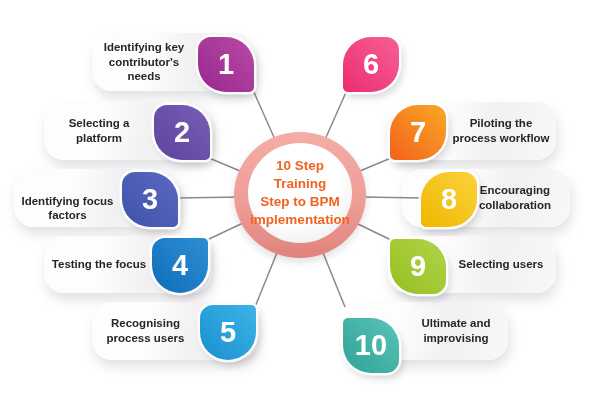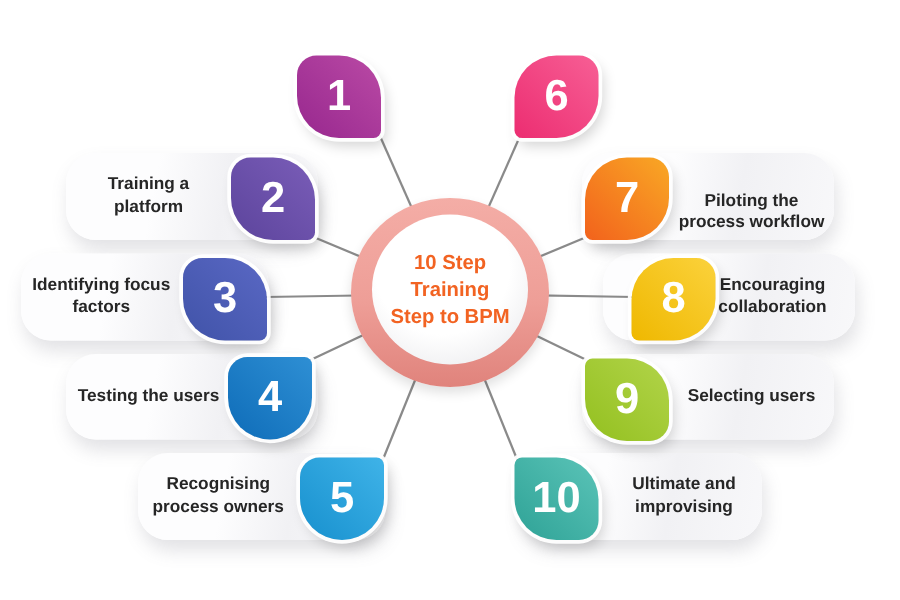--- a/index.html
+++ b/index.html
@@ -29,39 +29,39 @@
     color:#fff;font-weight:700;font-size:29px;
     box-shadow:0 0 0 2.5px rgba(255,255,255,.95),3px 5px 9px rgba(0,0,0,.18);
   }
   .pt-br{border-radius:13px 28px 5px 28px;}  
   .pt-tr{border-radius:13px 5px 28px 28px;}  
   .pt-bl{border-radius:28px 13px 28px 5px;}  
   .pt-tl{border-radius:5px 28px 13px 28px;}  
   
   .c1{left:92px;top:33px;width:162px;height:58px;}
   .c2{left:44px;top:102px;width:168px;height:58px;}
-  .c3{left:14px;top:169px;width:165px;height:58px;}
+  .c3{left:14px;top:169px;width:165px;height:58px;align-items:flex-end;}
   .c4{left:44px;top:236px;width:168px;height:57px;}
   .c5{left:92px;top:302px;width:165px;height:58px;}
   .c6{left:346px;top:33px;width:162px;height:58px;}
-  .c7{left:388px;top:102px;width:168px;height:58px;align-items:flex-end;}
+  .c7{left:388px;top:102px;width:168px;height:58px;}
   .c8{left:402px;top:169px;width:168px;height:58px;}
   .c9{left:388px;top:236px;width:168px;height:57px;}
   .c10{left:346px;top:302px;width:162px;height:58px;}
   
   .b1{left:198px;top:37px;}
   .b2{left:154px;top:105px;}
   .b3{left:122px;top:172px;}
   .b4{left:152px;top:238px;}
   .b5{left:200px;top:305px;}
   .b6{left:343px;top:37px;}
   .b7{left:390px;top:105px;}
   .b8{left:421px;top:172px;}
   .b9{left:390px;top:239px;}
-  .b10{left:343px;top:305px;}
+  .b10{left:343px;top:318px;}
   
   .ring{
     position:absolute;z-index:4;left:234px;top:132px;width:132px;height:126px;
     border-radius:50%;
     background:linear-gradient(180deg,#F4ADA6 0%,#EE9E97 55%,#E0837C 100%);
     box-shadow:0 4px 8px rgba(0,0,0,.12);
   }
   .ring-inner{
     position:absolute;left:14px;top:11px;width:104px;height:100px;border-radius:50%;
     background:radial-gradient(circle at 45% 35%,#ffffff 52%,#F0F0F2 80%,#E5E5E8 100%);
@@ -84,31 +84,34 @@
       <line x1="300" y1="196" x2="207" y2="240"></line>
       <line x1="300" y1="196" x2="255" y2="307"></line>
       <line x1="300" y1="196" x2="347" y2="90"></line>
       <line x1="300" y1="196" x2="391" y2="158"></line>
       <line x1="300" y1="196" x2="423" y2="198"></line>
       <line x1="300" y1="196" x2="391" y2="240"></line>
       <line x1="300" y1="196" x2="345" y2="307"></line>
     </g>
   </svg>
 
+  <div class="card left c1">
+    <div class="label">Identifying key contributor's needs</div>
+  </div>
   <div class="card left c2">
-    <div class="label">Training a platform</div>
+    <div class="label">Selecting a platform</div>
   </div>
   <div class="card left c3">
     <div class="label">Identifying focus factors</div>
   </div>
   <div class="card left c4">
-    <div class="label">Testing the users</div>
+    <div class="label">Testing the focus</div>
   </div>
   <div class="card left c5">
-    <div class="label">Recognising process owners</div>
+    <div class="label">Recognising process users</div>
   </div>
   <div class="card right c7">
     <div class="label">Piloting the process workflow</div>
   </div>
   <div class="card right c8">
     <div class="label">Encouraging collaboration</div>
   </div>
   <div class="card right c9">
     <div class="label">Selecting users</div>
   </div>
@@ -125,16 +128,17 @@
   <div class="badge pt-bl b7" style="background:linear-gradient(225deg,#F9A825,#F2621C)">7</div>
   <div class="badge pt-bl b8" style="background:linear-gradient(225deg,#FBD23C,#EFB800)">8</div>
   <div class="badge pt-tl b9" style="background:linear-gradient(225deg,#B2D44A,#93C01F)">9</div>
   <div class="badge pt-tl b10" style="background:linear-gradient(225deg,#5BC4B8,#2EA296)">10</div>
 
   <div class="ring">
     <div class="ring-inner">
       <div class="tline">10 Step</div>
       <div class="tline">Training</div>
       <div class="tline">Step to BPM</div>
+      <div class="tline">implementation</div>
     </div>
   </div>
 
 </div>
 
 </body></html>

